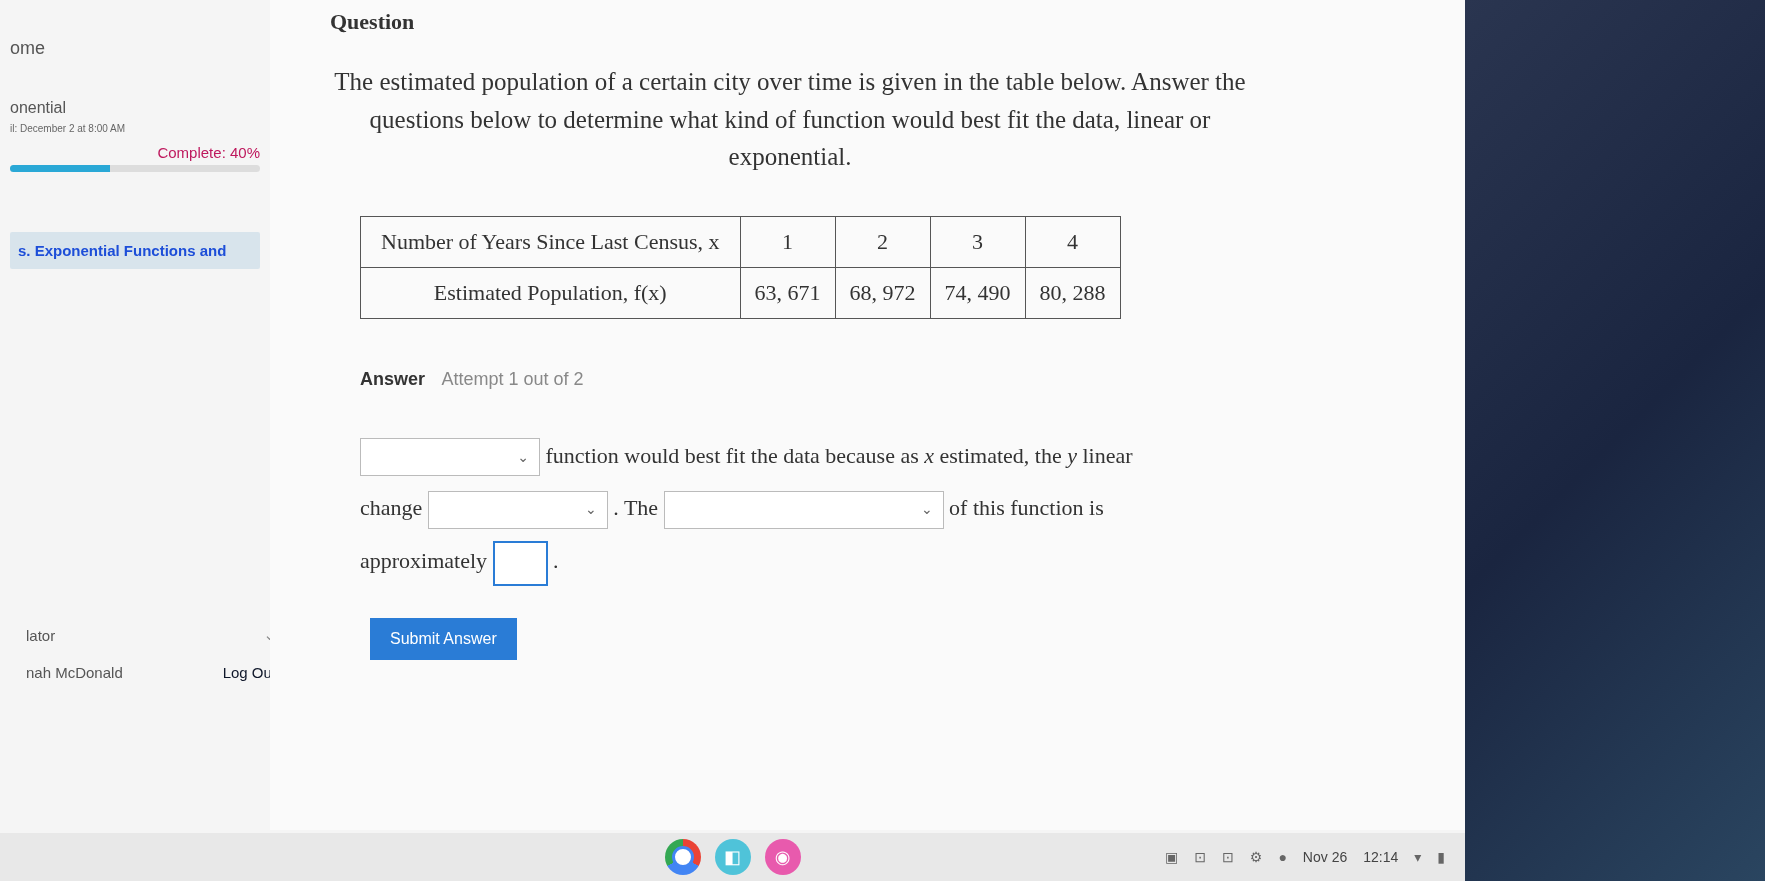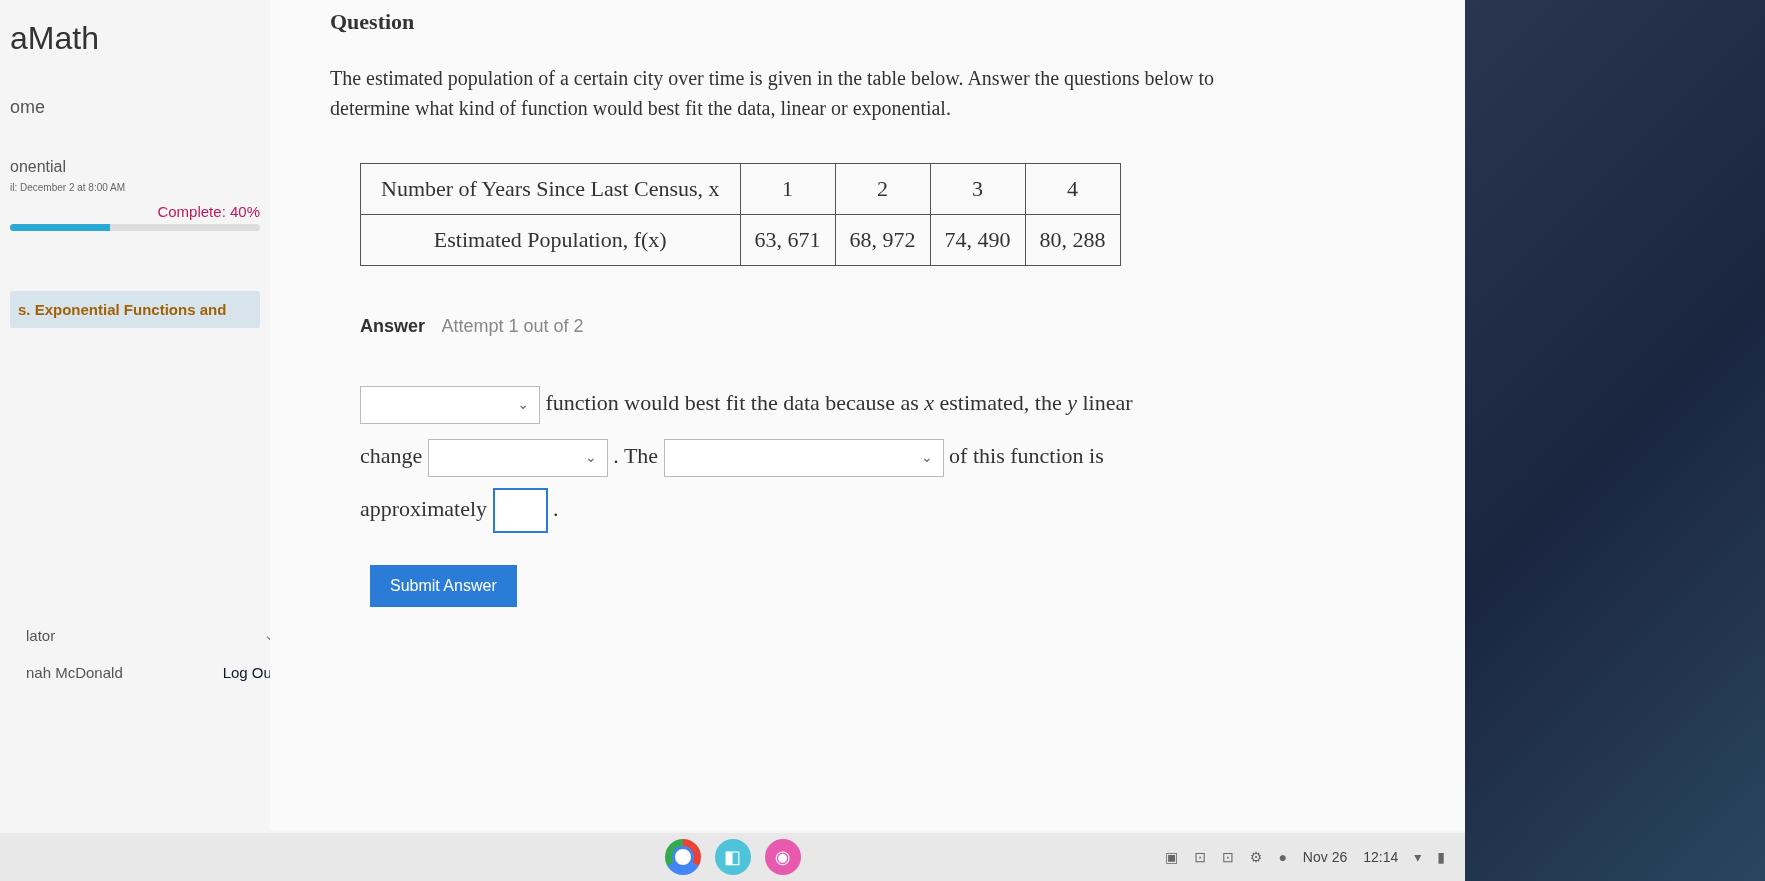--- a/index.html
+++ b/index.html
@@ -6,30 +6,30 @@
 body { font-family: Georgia, 'Times New Roman', serif; background: #f5f5f5; color: #333; width: 1765px; height: 881px; overflow: hidden; position: relative; }
 .app { display: flex; height: 830px; background: #fafafa; }
 .sidebar { width: 270px; background: #f5f5f5; padding: 20px 10px; font-family: Arial, sans-serif; }
 .logo { font-size: 32px; color: #333; margin-bottom: 40px; }
 .nav-item { font-size: 18px; color: #555; margin: 18px 0; cursor: pointer; }
 .nav-sub { font-size: 16px; color: #555; margin: 6px 0; }
 .nav-meta { font-size: 10px; color: #666; margin: 6px 0; }
 .complete { text-align: right; font-size: 15px; color: #be185d; margin: 10px 0 4px; }
 .progress-bar { width: 100%; height: 7px; background: #ddd; border-radius: 4px; overflow: hidden; }
 .progress-fill { height: 100%; background: #2aa8d6; }
-.nav-active { background: #d8e4ec; padding: 10px 8px; font-size: 15px; font-weight: bold; color: #a16207; margin-top: 60px; border-radius: 2px; }
+.nav-active { background: #d8e4ec; padding: 10px 8px; font-size: 15px; font-weight: bold; color: #1d4ed8; margin-top: 60px; border-radius: 2px; }
 .sidebar-bottom { position: absolute; bottom: 180px; left: 16px; width: 270px; padding: 0 10px; font-family: Arial, sans-serif; }
 .sidebar-row { display: flex; justify-content: space-between; align-items: center; margin: 20px 0; font-size: 15px; color: #555; }
 .chev { color: #888; }
 .logout { color: #0f172a; cursor: pointer; }
 .main { flex: 1; padding: 0 40px 20px 60px; background: #fafafa; position: relative; }
 .topbar { display: flex; justify-content: space-between; align-items: center; margin-bottom: 20px; }
 .q-title { font-size: 22px; font-weight: bold; font-family: Georgia, serif; }
 .show-ex { border: 1px solid #888; padding: 10px 24px; font-size: 18px; background: #fff; cursor: pointer; font-family: Arial, sans-serif; }
-.prompt { font-size: 20px; line-height: 1.5; max-width: 920px; margin-bottom: 40px; }
+.prompt { font-size: 25px; line-height: 1.5; max-width: 920px; margin-bottom: 40px; text-align: center; }
 .tbl { border-collapse: collapse; margin-left: 30px; margin-bottom: 50px; font-size: 22px; }
 .tbl td { border: 1px solid #555; padding: 10px 14px; text-align: center; }
 .tbl .hdr { padding: 12px 20px; }
 .ans-head { margin-left: 30px; margin-bottom: 40px; font-size: 18px; }
 .ans-head .lbl { font-weight: bold; font-family: Arial, sans-serif; margin-right: 12px; }
 .ans-head .att { color: #888; font-family: Arial, sans-serif; }
 .sentence { margin-left: 30px; font-size: 22px; line-height: 2.4; max-width: 1010px; }
 .dd { display: inline-flex; align-items: center; justify-content: flex-end; border: 1px solid #bbb; background: #fff; min-width: 180px; height: 38px; padding: 0 10px; vertical-align: middle; cursor: pointer; position: relative; }
 .dd .chev-dd { font-size: 14px; color: #666; }
 .static { display: inline; }
@@ -44,21 +44,20 @@
 .chrome::after { content: ''; position: absolute; width: 16px; height: 16px; background: #fff; border-radius: 50%; border: 3px solid #4285f4; }
 .tb-right { margin-left: auto; display: flex; align-items: center; gap: 16px; font-size: 14px; color: #444; }
 .tray-i { font-size: 14px; color: #666; }
 .photo-edge { position: absolute; right: 0; top: 0; width: 300px; height: 100%; background: linear-gradient(135deg, #2a3550 0%, #1a2540 50%, #2a4560 100%); }
 </style>
 </head>
 <body>
 
 <div class="app">
   <div class="sidebar">
-    <div class="logo">aMath</div>
     <div class="nav-item">ome</div>
     <div style="margin-top:40px">
       <div class="nav-sub">onential</div>
       <div class="nav-meta">il: December 2 at 8:00 AM</div>
       <div class="complete">Complete: 40%</div>
       <div class="progress-bar">
         <div class="progress-fill" style="width:40%"></div>
       </div>
     </div>
     <div class="nav-active">s. Exponential Functions and</div>

